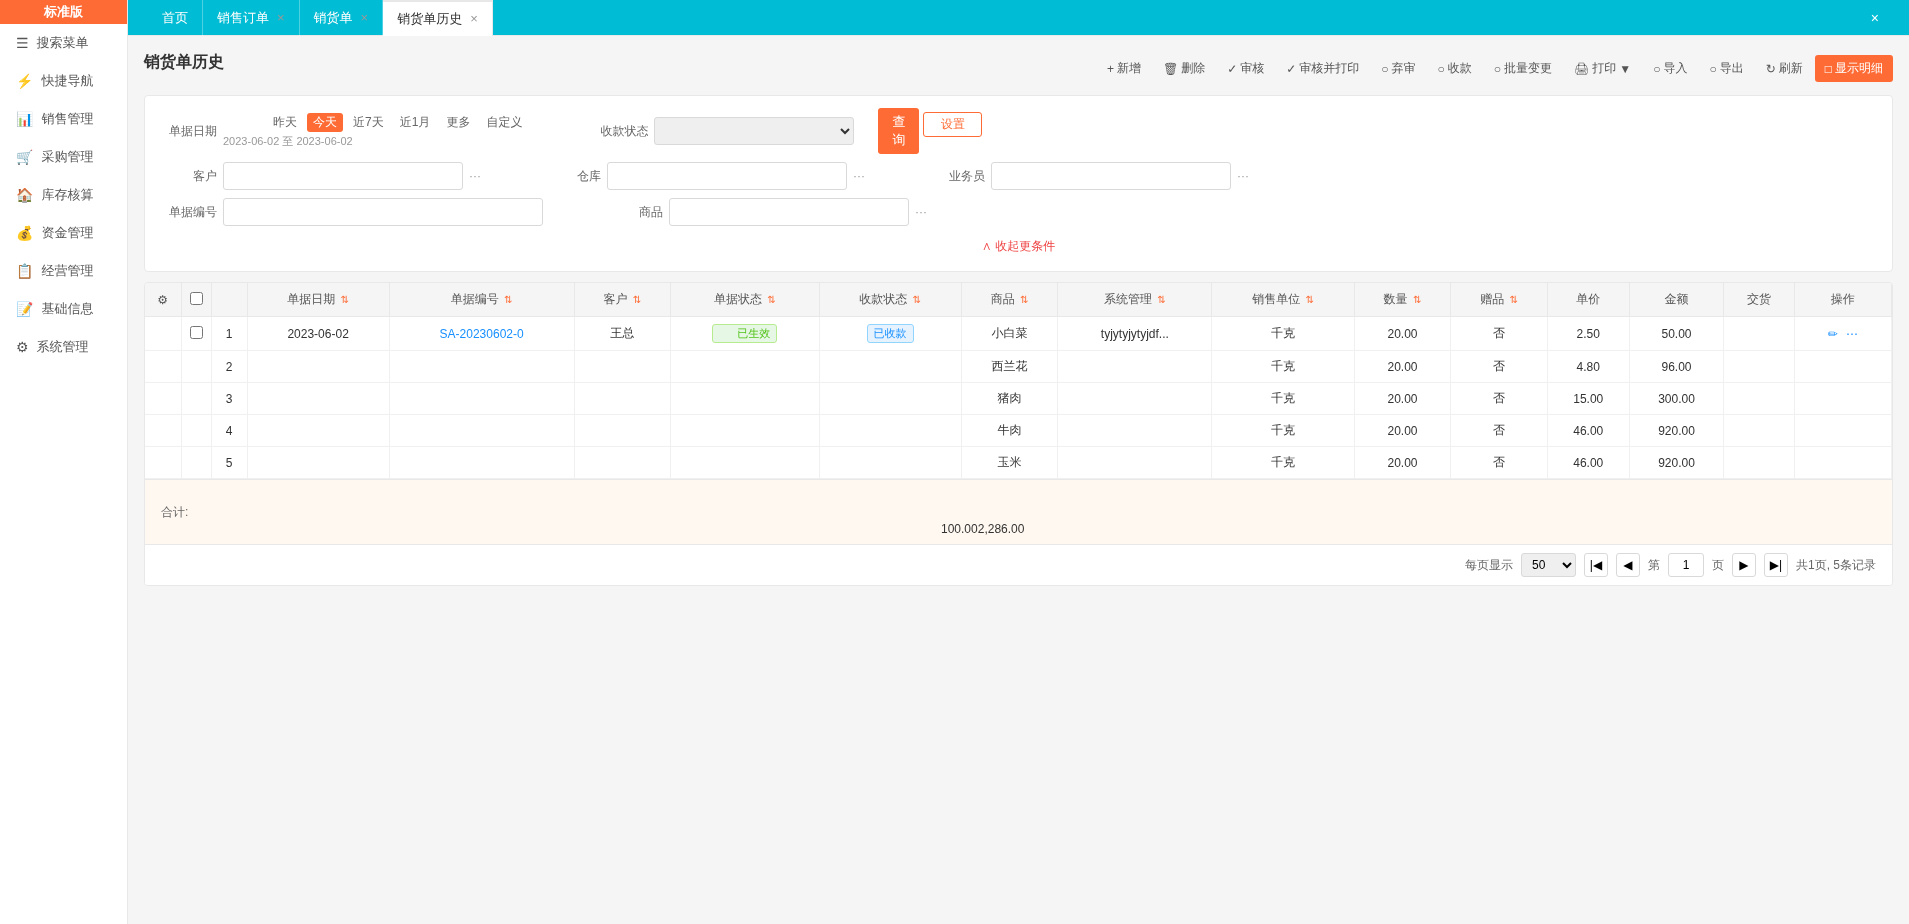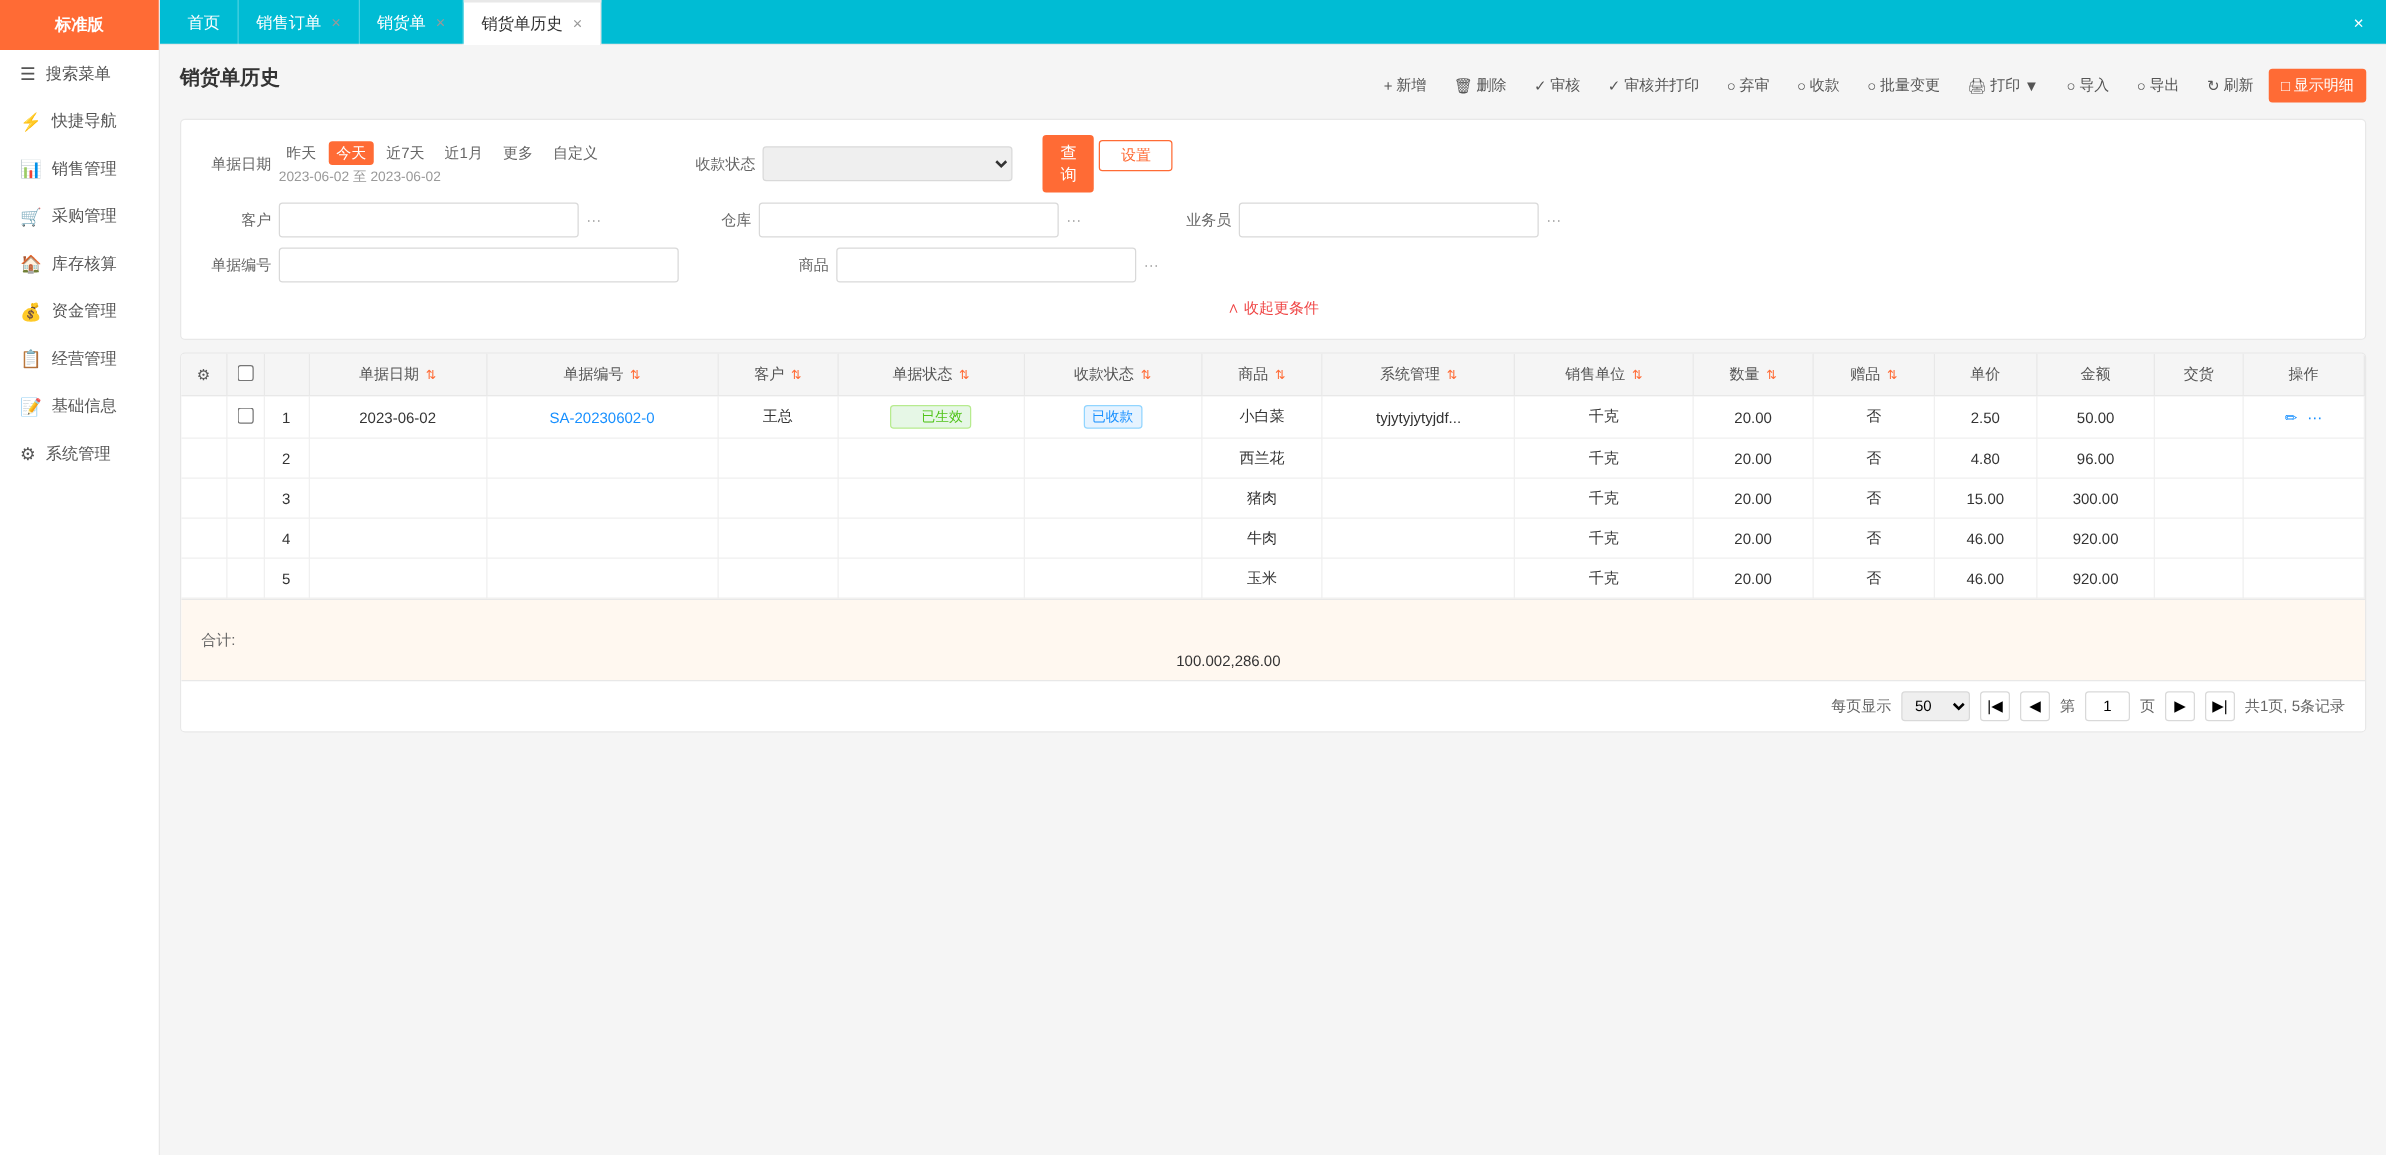--- a/index.html
+++ b/index.html
@@ -1,46 +1,46 @@
 <!DOCTYPE html>
 <html><head>
   <meta charset="utf-8">
   <style>
     * { box-sizing: border-box; margin: 0; padding: 0; }
     body { font-family: 'Microsoft YaHei', Arial, sans-serif; font-size: 12px; color: #333; background: #f5f5f5; display: flex; height: 924px; overflow: hidden; }
 
     
     .sidebar { width: 128px; background: #fff; border-right: 1px solid #e8e8e8; display: flex; flex-direction: column; height: 100%; }
-    .sidebar-logo { height: 40px; background: #ff6b35; display: flex; align-items: center; justify-content: center; color: #fff; font-size: 13px; font-weight: bold; }
+    .sidebar-logo { height: 24px; background: #ff6b35; display: flex; align-items: center; justify-content: center; color: #fff; font-size: 13px; font-weight: bold; }
     .sidebar-item { display: flex; align-items: center; padding: 10px 16px; cursor: pointer; color: #555; gap: 8px; font-size: 13px; }
     .sidebar-item .icon { font-size: 14px; }
 
     
     .main { flex: 1; display: flex; flex-direction: column; overflow: hidden; }
 
     
-    .tabs-bar { background: #fff; border-bottom: 1px solid #e8e8e8; display: flex; align-items: center; height: 36px; padding: 0 8px; }
+    .tabs-bar { background: #fff; border-bottom: 1px solid #e8e8e8; display: flex; align-items: center; height: 36px; padding: 0 20px; }
     .tab { padding: 0 14px; height: 36px; display: flex; align-items: center; gap: 6px; cursor: pointer; border-right: 1px solid #e8e8e8; font-size: 13px; color: #666; }
     .tab.active { background: #fff; color: #333; border-top: 2px solid #00bcd4; }
     .tab-close { margin-left: 2px; cursor: pointer; color: #999; }
 
     
     .content { flex: 1; overflow: auto; padding: 16px; background: #f5f5f5; }
     .page-title { font-size: 16px; font-weight: bold; color: #333; margin-bottom: 12px; }
     .toolbar-btn { display: flex; align-items: center; gap: 3px; padding: 5px 10px; border: none; background: transparent; cursor: pointer; color: #555; font-size: 12px; border-radius: 3px; }
 
     
     .filter-area { background: #fff; border-radius: 4px; padding: 12px 16px; margin-bottom: 10px; border: 1px solid #e8e8e8; }
     .filter-row { display: flex; align-items: center; gap: 24px; margin-bottom: 8px; flex-wrap: wrap; }
     .filter-item { display: flex; align-items: center; gap: 6px; }
     .filter-label { color: #666; min-width: 56px; text-align: right; }
     .filter-input { border: 1px solid #d9d9d9; border-radius: 3px; padding: 4px 8px; height: 28px; width: 160px; font-size: 12px; color: #333; }
     .filter-input.wide { width: 240px; }
     .filter-select { border: 1px solid #d9d9d9; border-radius: 3px; padding: 4px 8px; height: 28px; width: 180px; font-size: 12px; color: #333; }
-    .date-tabs { display: flex; gap: 4px; margin-bottom: 2px; }
+    .date-tabs { display: flex; gap: 4px; margin-bottom: 2px; margin-left: 44px; }
     .date-tab { padding: 1px 6px; border-radius: 3px; cursor: pointer; font-size: 12px; color: #666; }
     .date-tab.active { background: #ff6b35; color: #fff; }
     .date-sub { color: #999; font-size: 11px; }
     .filter-more { display: flex; align-items: center; justify-content: center; padding: 4px; cursor: pointer; color: #ef4444; font-size: 12px; }
     .dots { color: #999; cursor: pointer; }
 
     
     .table-container { background: #fff; border-radius: 4px; border: 1px solid #e8e8e8; overflow: hidden; }
     .data-table { width: 100%; border-collapse: collapse; font-size: 12px; }
     .data-table th { background: #f5f5f5; padding: 8px 6px; text-align: center; border-bottom: 1px solid #e8e8e8; border-right: 1px solid #e8e8e8; color: #555; font-weight: normal; white-space: nowrap; }

